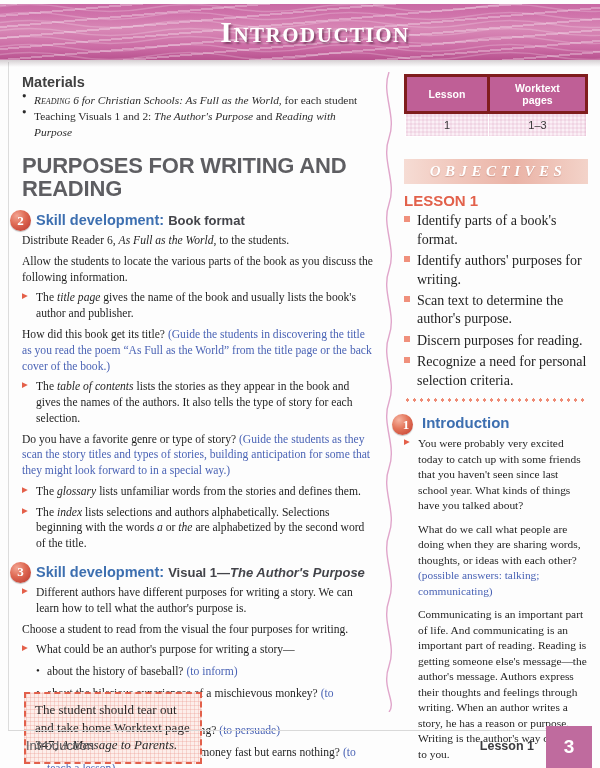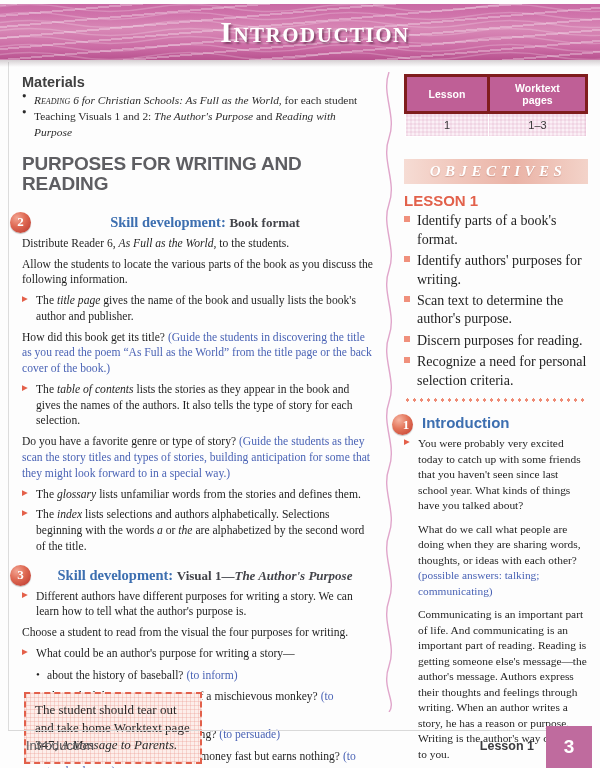--- a/index.html
+++ b/index.html
@@ -83,39 +83,39 @@
   }
   ul.mat-list li::before {
     content: "\25CF"; position: absolute; left: 0; top: -1px;
     font-size: 7.5px; color: #2c2c2c;
   }
   .it { font-style: italic; }
   .sc { font-variant: small-caps; font-style: italic; }
 
   h1.big {
     font-family: "Liberation Sans", sans-serif;
-    font-size: 19px; font-weight: bold; color: #5e5e62;
-    line-height: 1.06; margin: 13px 0 20px 0;
+    font-size: 22px; font-weight: bold; color: #5e5e62;
+    line-height: 1.06; margin: 13px 0 12px 0;
     letter-spacing: -0.2px;
   }
 
   
   .step { position: relative; margin: 9px 0 4px -12px; padding-left: 26px; }
   .badge {
     position: absolute; left: 0; top: -2px;
     width: 21px; height: 21px; border-radius: 50%;
     background: radial-gradient(circle at 33% 28%, #f3a593 0%, #df6a54 42%, #b8332b 100%);
     color: #ffffff; font-family: "Liberation Serif", serif;
     font-size: 13px; font-weight: bold;
     display: flex; align-items: center; justify-content: center;
     box-shadow: 0 1px 1px rgba(0,0,0,.25);
   }
   .step-title {
-    font-family: Liberation Serif, serif;
-    font-size: 14.5px; font-weight: bold; color: #3d6fb0; text-align: center;
+    font-family: Liberation Sans, sans-serif;
+    font-size: 14.5px; font-weight: bold; color: #3d6fb0;
   }
   .step-title .sub { color: #43444a; font-size: 13px; }
   .step-title .sub .emi { font-style: italic; }
 
   p.body {
     font-size: 11.6px; color: #1f1f1f; line-height: 1.36;
     margin: 5px 0 0 0;
   }
   .blue { color: #4a63b5; }
 

